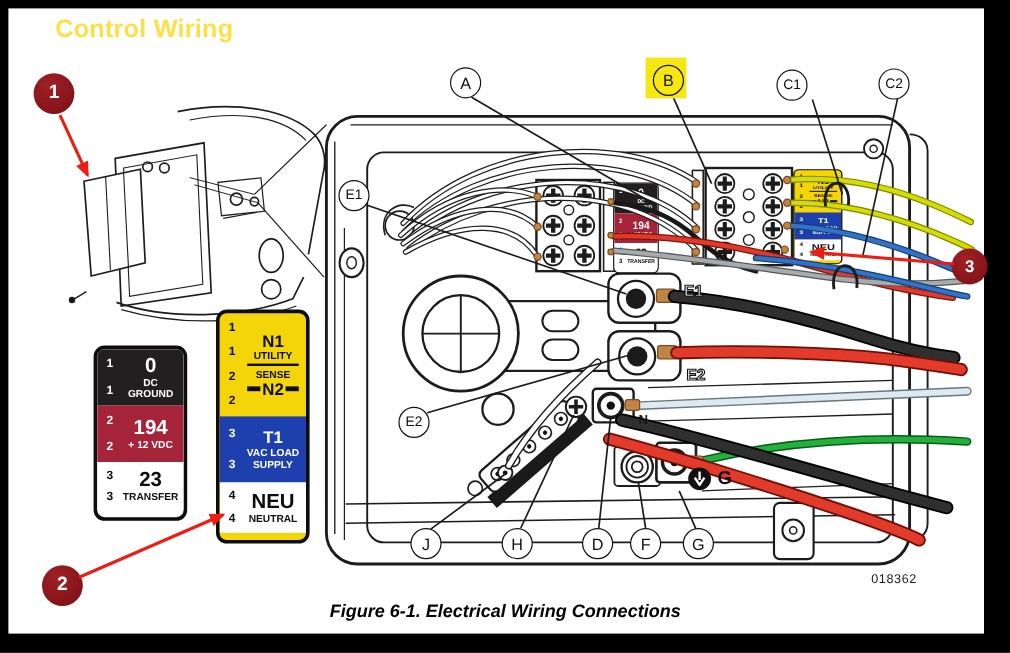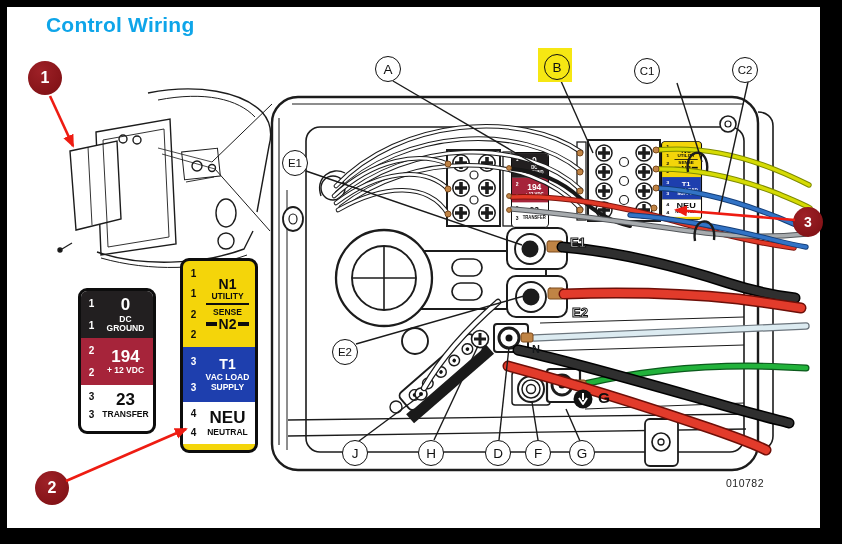--- a/index.html
+++ b/index.html
@@ -1,20 +1,20 @@
 <!DOCTYPE html>
 <html><head>
 <meta charset="utf-8">
 <style>
   html,body{margin:0;padding:0;background:#555;}
   .stage{position:relative;width:842px;height:544px;background:#000;overflow:hidden;
          font-family:"Liberation Sans",sans-serif;}
   .canvas{position:absolute;left:7px;top:7px;width:813px;height:521px;background:#fff;}
   .abs{position:absolute;}
-  .title{left:46px;top:13px;font-size:21px;font-weight:bold;color:#0ea5e9;letter-spacing:.2px;z-index:5;}
+  .title{left:46px;top:13px;font-size:21px;font-weight:bold;color:#fde047;letter-spacing:.2px;z-index:5;}
   .caption{left:0px;top:501px;width:842px;text-align:center;font-size:15px;font-weight:bold;
            font-style:italic;color:#000;z-index:5;}
   .figcode{left:726px;top:477px;font-size:10.5px;color:#1c1c1c;letter-spacing:.5px;z-index:5;}
 
   svg{position:absolute;left:0;top:0;}
   .ln{fill:none;stroke:#1c1c1c;}
   .fw{fill:#fff;stroke:#1c1c1c;}
   .lw{fill:none;stroke:#1b1b1b;stroke-width:4.6;stroke-linecap:round;}
   .lwi{fill:none;stroke:#fff;stroke-width:2.6;stroke-linecap:round;}
   .cop{fill:#c08445;stroke:#7c4a1d;stroke-width:1;}
@@ -493,21 +493,21 @@
       <div class="cval">
           <span class="bigv">NEU</span>
           <span class="desc">NEUTRAL</span>
         </div>
     </div>
   </div>
 
   <div class="abs bglow" style="left:538px;top:48px"></div>
   <div class="abs callout" style="left:375px;top:56px">A</div>
   <div class="abs callout yellow" style="left:544px;top:54px">B</div>
-  <div class="abs callout st" style="left:634px;top:58px">C1</div>
+  <div class="abs callout st" style="left:647px;top:58px">C1</div>
   <div class="abs callout st" style="left:732px;top:57px">C2</div>
   <div class="abs callout st" style="left:282px;top:150px">E1</div>
   <div class="abs callout st" style="left:332px;top:339px">E2</div>
   <div class="abs callout" style="left:342px;top:440px">J</div>
   <div class="abs callout" style="left:418px;top:440px">H</div>
   <div class="abs callout" style="left:485px;top:440px">D</div>
   <div class="abs callout" style="left:525px;top:440px">F</div>
   <div class="abs callout" style="left:569px;top:440px">G</div>
 
   <div class="abs numcircle" style="left:28px;top:61px">1</div>
@@ -521,14 +521,15 @@
       <line x1="795" y1="220" x2="676" y2="210" marker-end="url(#ah2)"></line>
     </g>
     <defs>
       <marker id="ah2" orient="auto" markerUnits="userSpaceOnUse" markerWidth="15" markerHeight="12" refX="11" refY="5.5">
         <path d="M0,0 L13,5.5 L0,11 Z" fill="#ee1c12"></path>
       </marker>
     </defs>
   </svg>
 
   <div class="abs title">Control Wiring</div>
-  <div class="abs figcode">010782</div>
+  <div class="abs figcode">018362</div>
+  <div class="abs caption">Figure 6-1. Electrical Wiring Connections</div>
 </div>
 
 </body></html>

